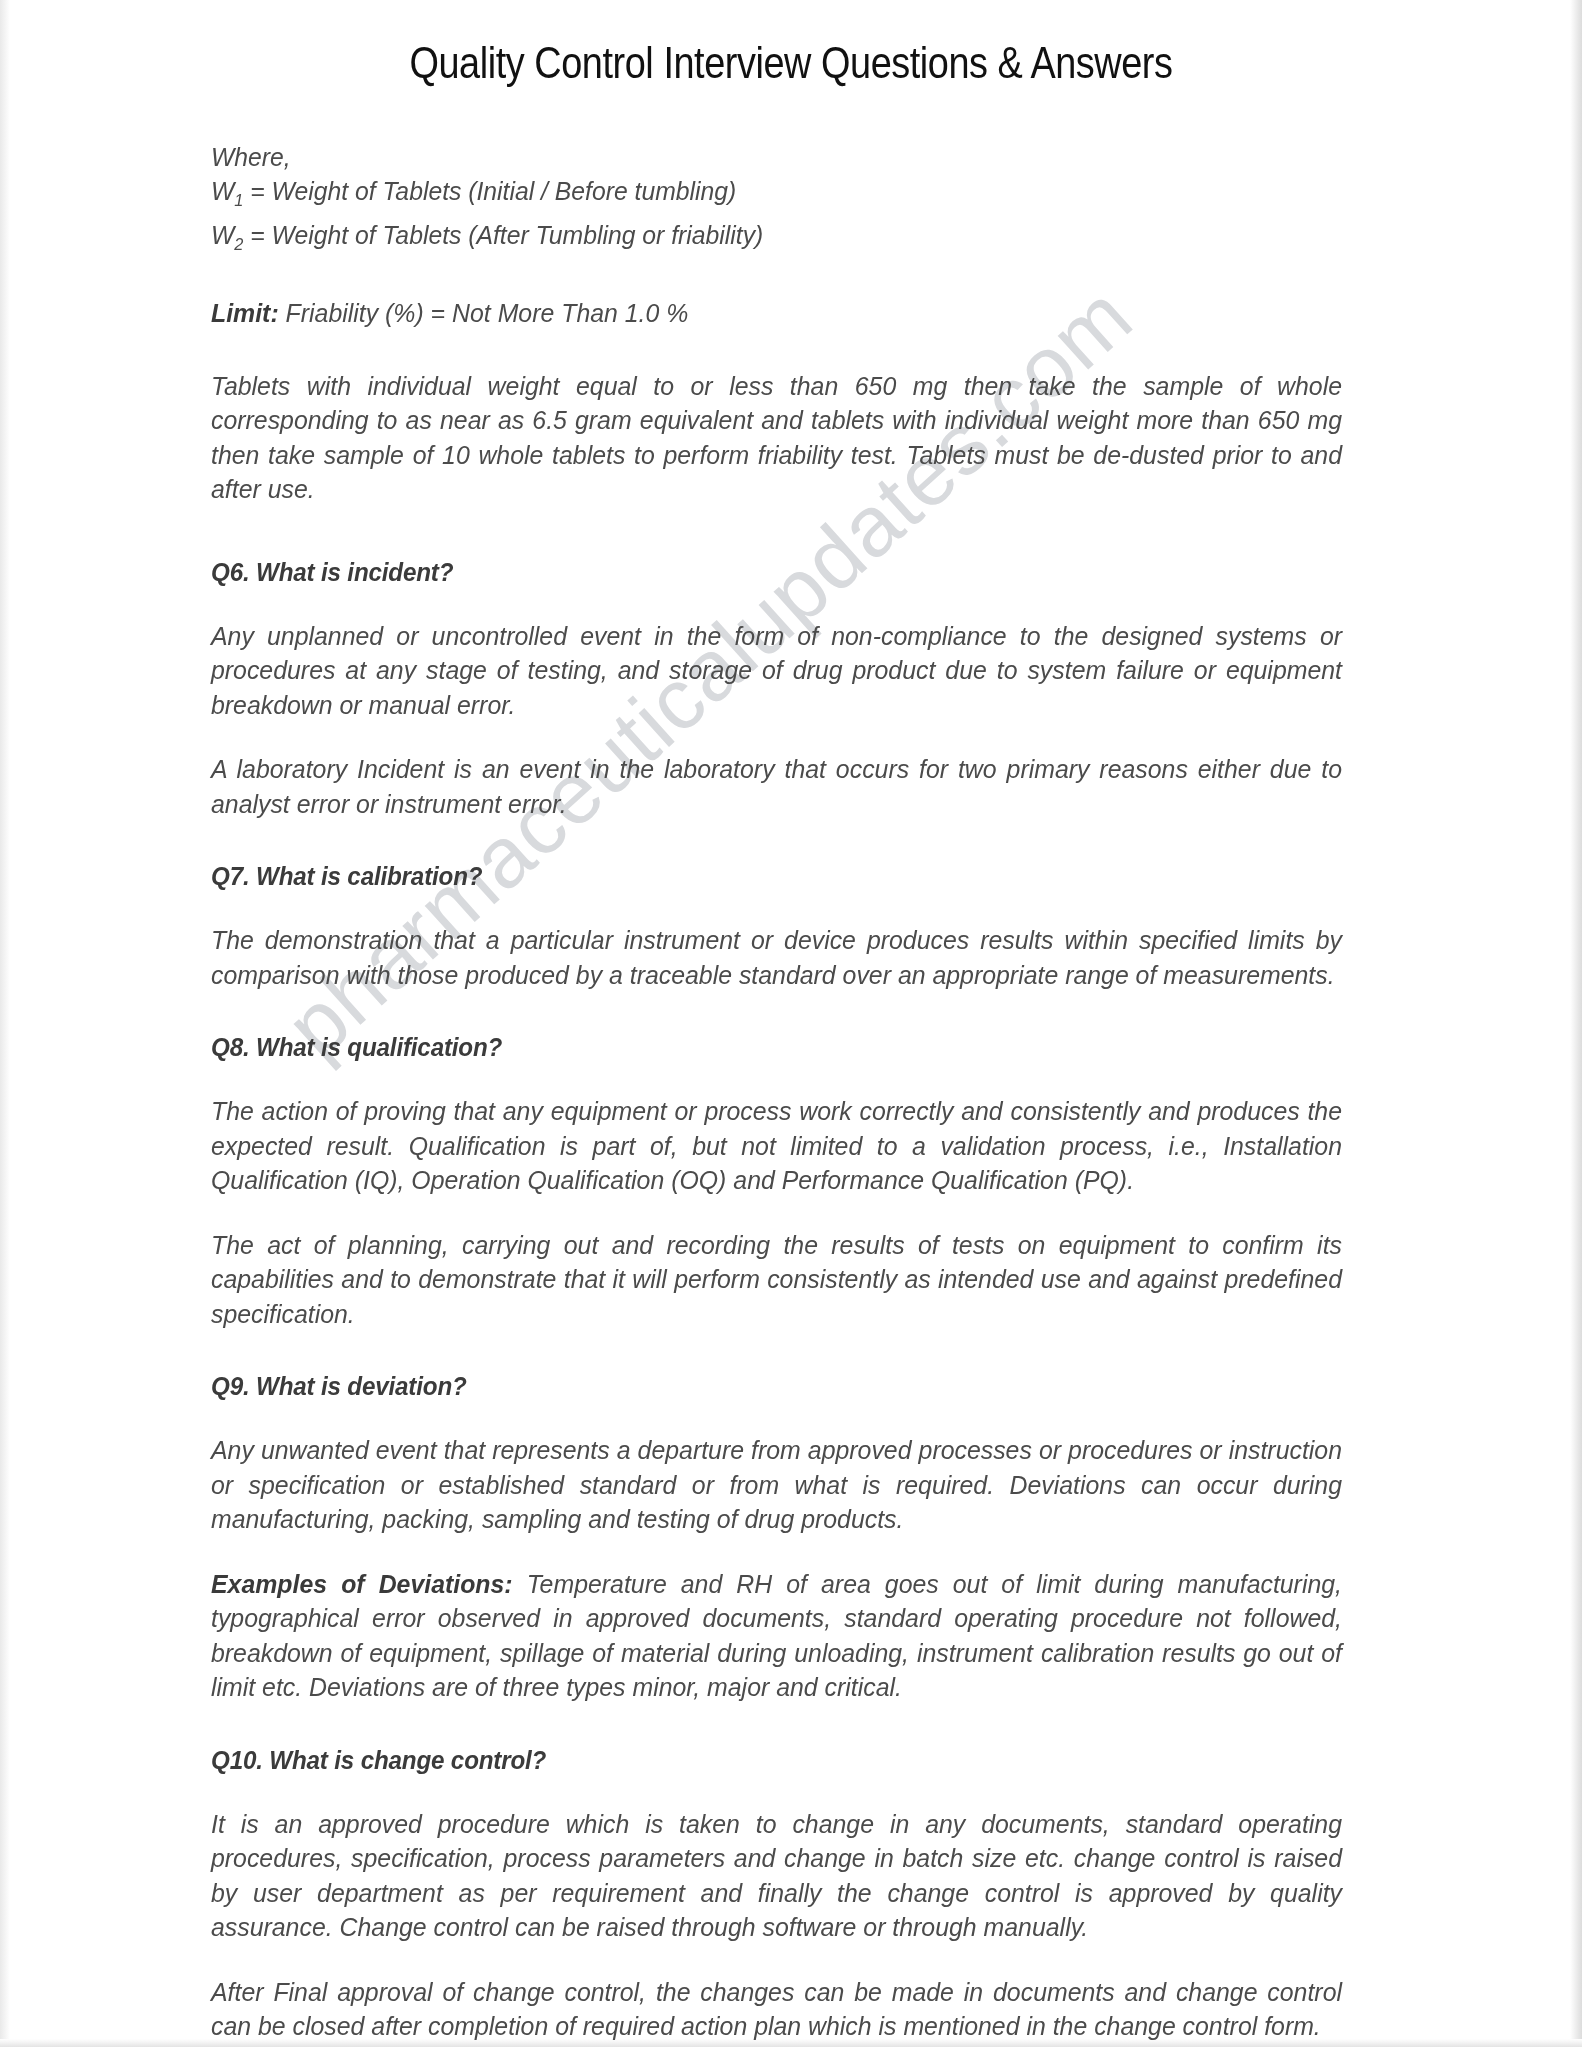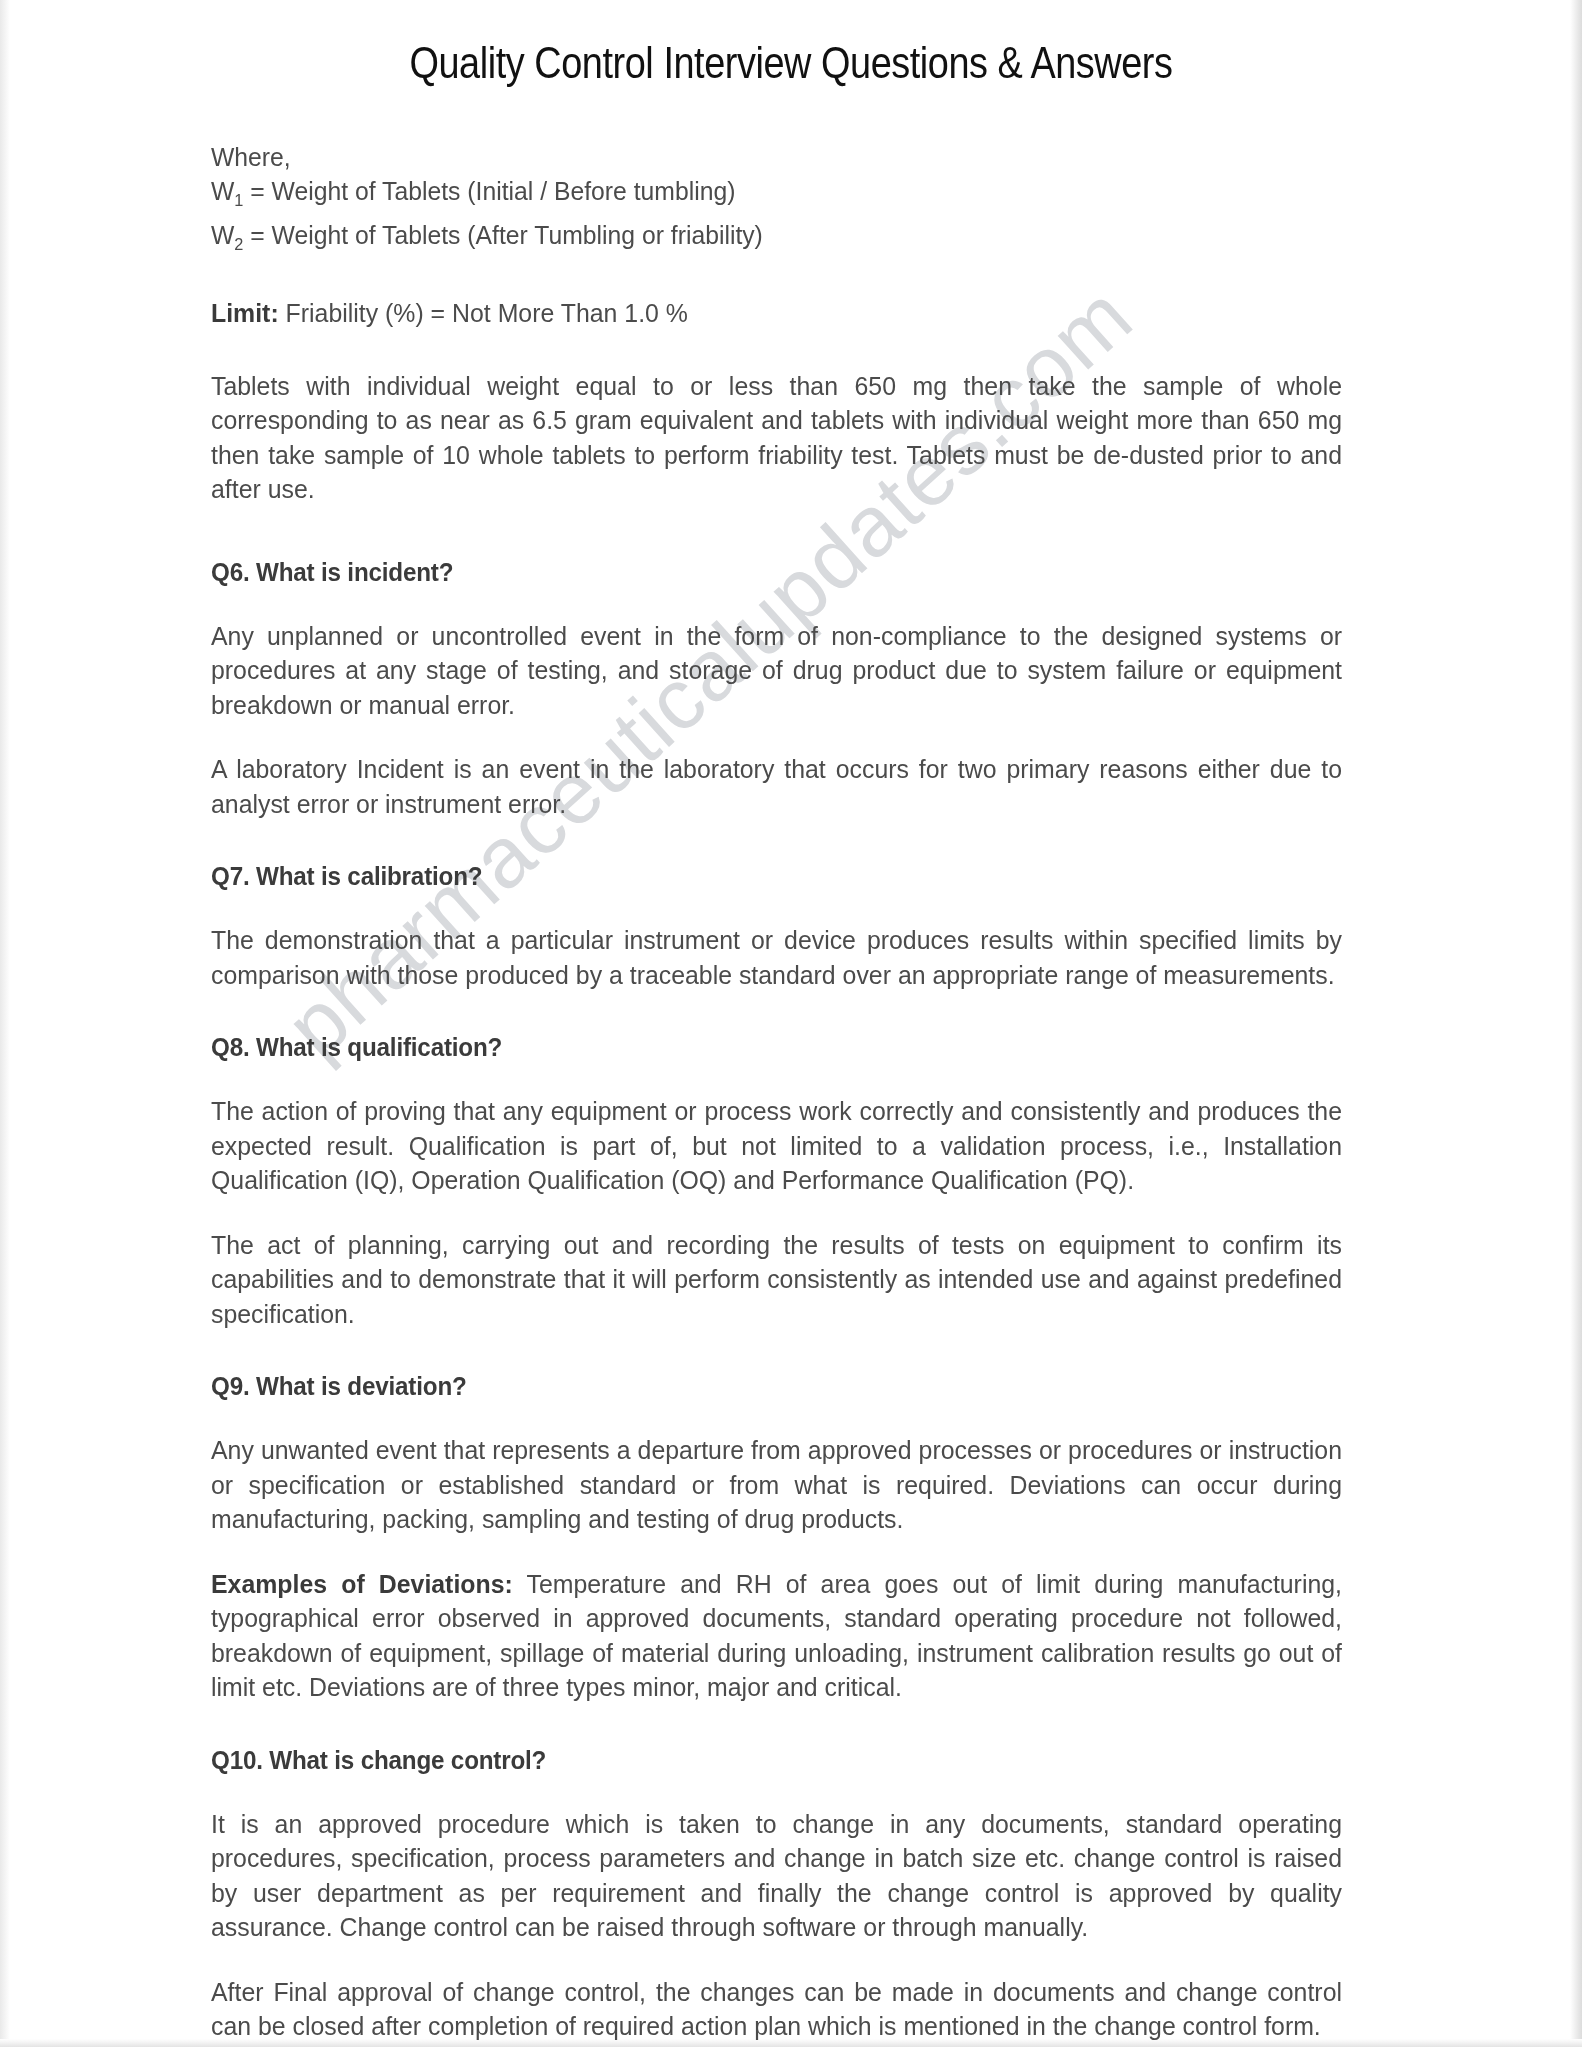--- a/index.html
+++ b/index.html
@@ -70,20 +70,21 @@
     letter-spacing: -0.5px;
     margin: 0;
     padding-top: 22px;
     transform: scaleX(0.86);
   }
 
   .body-wrap {
     margin-left: 195px;
     margin-right: 195px;
     padding-top: 52px;
+    font-style: italic;
   }
 
   .line-block {
     color: #4b4b4b;
     font-size: 25.5px;
     line-height: 34px;
     transform: scaleX(0.97);
     transform-origin: left top;
   }
 

